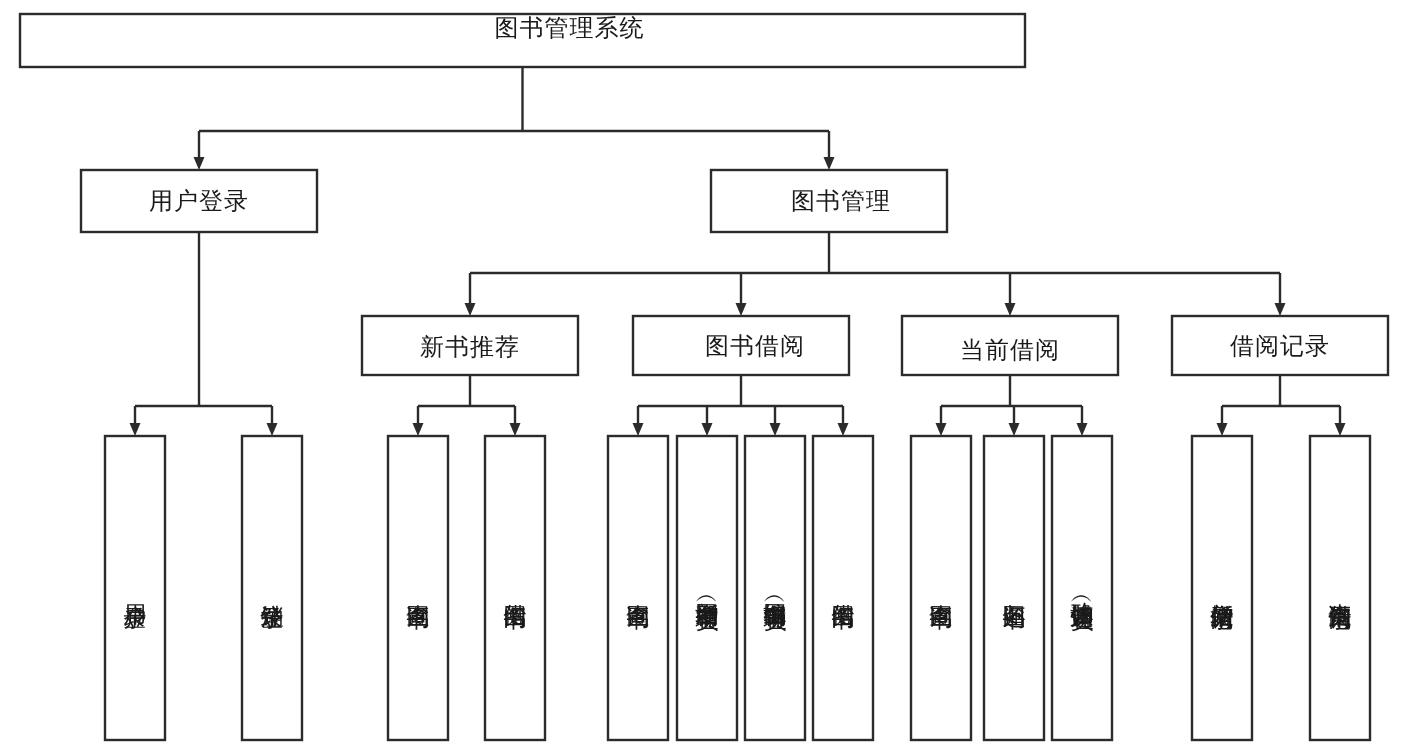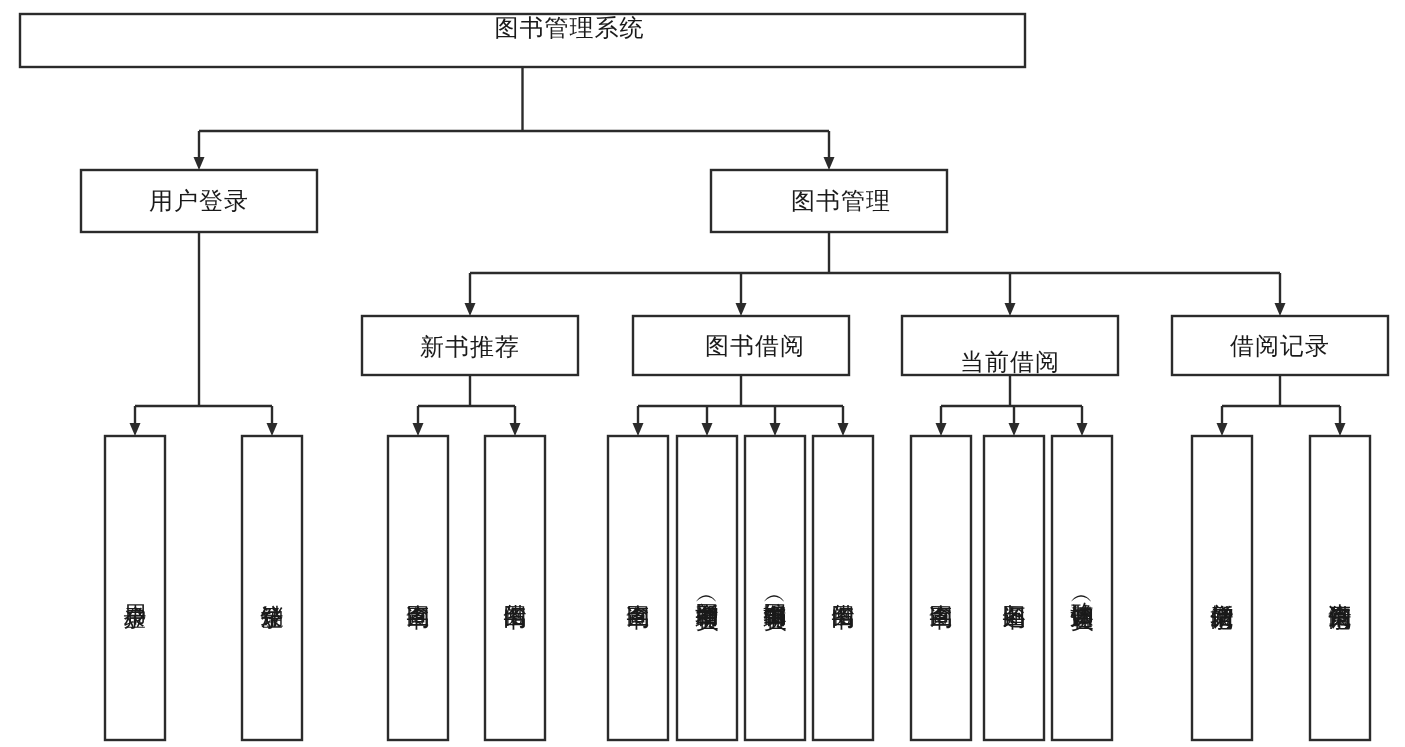--- a/index.html
+++ b/index.html
@@ -178,21 +178,21 @@
       </div>
       <div class="htext-wrap" style="left: 711px; top: 170px; width: 236px; height: 62px; margin-left: 12px;">
         <div class="htext">图书管理</div>
       </div>
       <div class="htext-wrap" style="left: 362px; top: 316px; width: 216px; height: 62px;">
         <div class="htext">新书推荐</div>
       </div>
       <div class="htext-wrap" style="left: 633px; top: 316px; width: 244px; height: 59px;">
         <div class="htext">图书借阅</div>
       </div>
-      <div class="htext-wrap" style="left: 902px; top: 328px; width: 216px; height: 68px;">
+      <div class="htext-wrap" style="left: 902px; top: 316px; width: 216px; height: 68px;">
         <div class="htext">当前借阅</div>
       </div>
       <div class="htext-wrap" style="left: 1172px; top: 316px; width: 216px; height: 59px; align-items: center;">
         <div class="htext">借阅记录</div>
       </div>
       <div class="vtext-wrap" style="left: 105px; top: 436px; width: 60px; height: 304px; align-items: center;">
         <div class="vtext">用户登录</div>
       </div>
       <div class="vtext-wrap" style="left: 242px; top: 436px; width: 60px; height: 304px; align-items: center;">
         <div class="vtext">注销登录</div>

